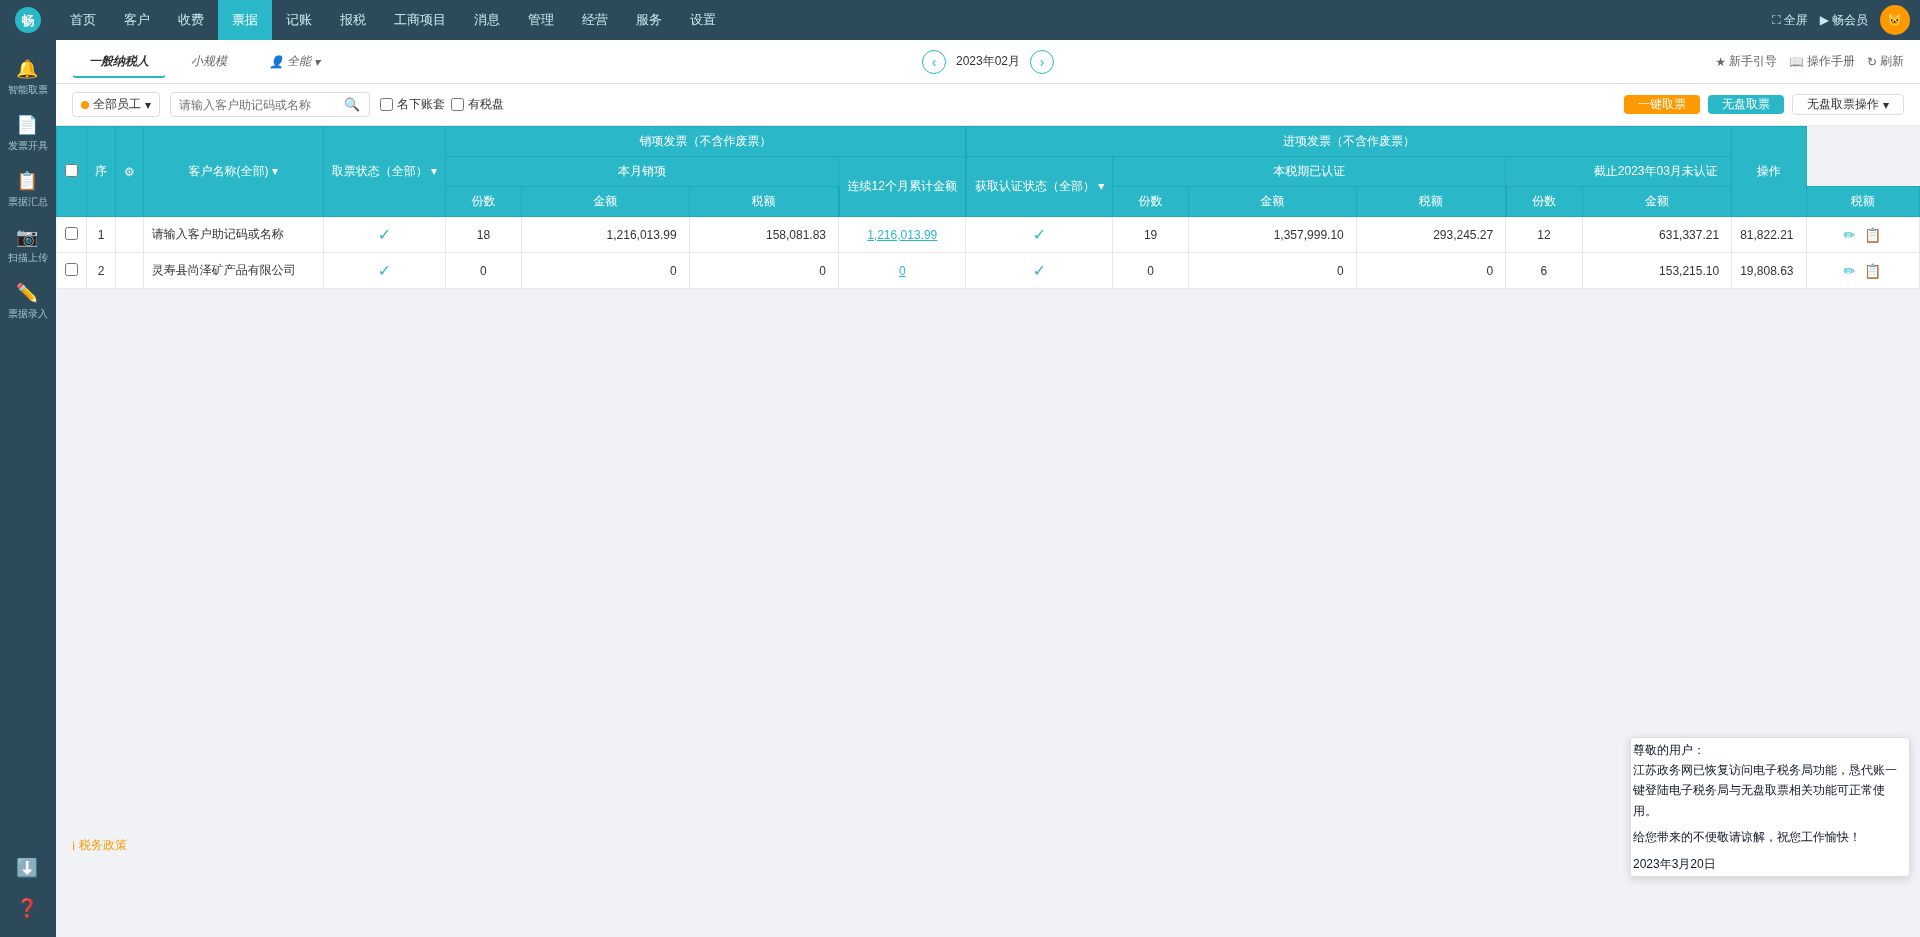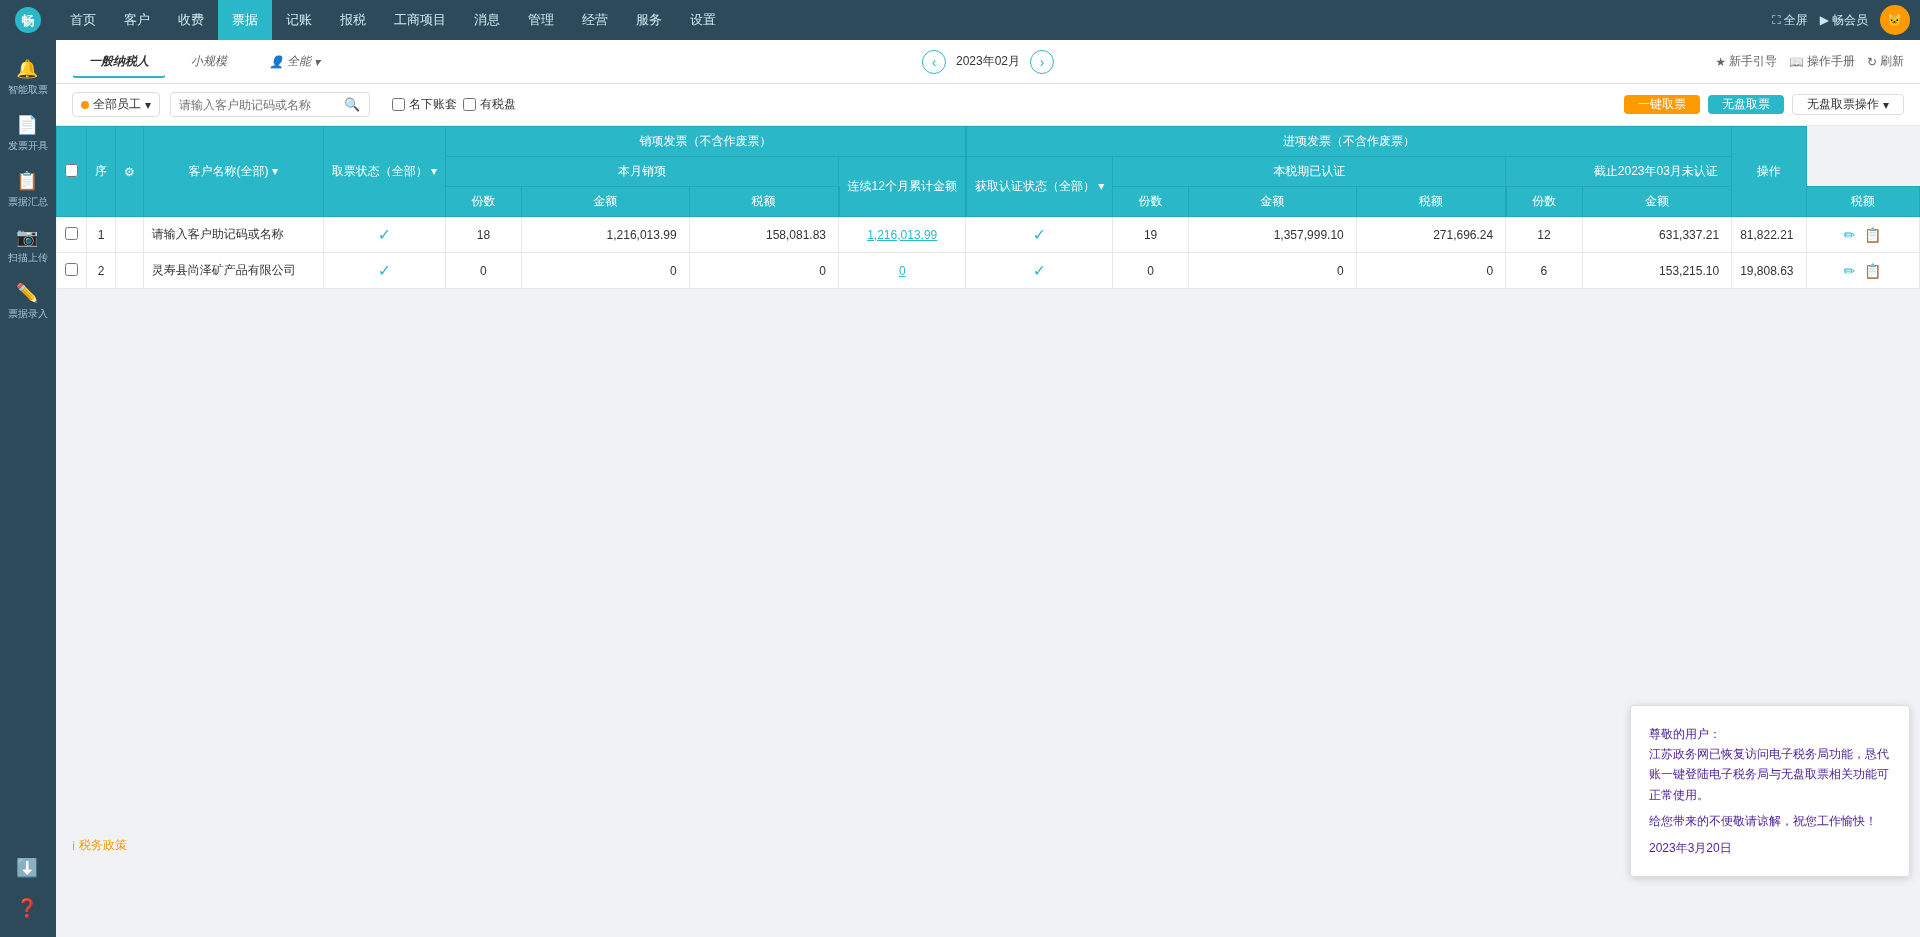--- a/index.html
+++ b/index.html
@@ -164,21 +164,21 @@
       border: none; outline: none;
       padding: 4px 8px;
       font-size: 12px;
       width: 100%;
     }
     .search-box .search-btn {
       padding: 4px 8px;
       cursor: pointer;
       color: #999;
     }
-    .checkbox-group { display: flex; align-items: center; gap: 6px; font-size: 12px; margin-left: 12px; }
+    .checkbox-group { display: flex; align-items: center; gap: 6px; font-size: 12px; }
     .checkbox-group label { display: flex; align-items: center; gap: 4px; cursor: pointer; }
     .toolbar-right {
       margin-left: auto;
       display: flex; align-items: center; gap: 8px;
     }
     .btn {
       padding: 1px 14px;
       border-radius: 4px;
       border: none;
       cursor: pointer;
@@ -240,21 +240,21 @@
       z-index: 100;
     }
     .notification-header {
       background: #b0e8f0;
       padding: 6px 10px;
       display: flex;
       align-items: center;
       justify-content: space-between;
       border-radius: 4px 4px 0 0;
     }
-    .notification-body { padding: 18px; color: #4c1d95; line-height: 1.7; }
+    .notification-body { padding: 2px; color: #0f172a; line-height: 1.7; }
     .notification-close { cursor: pointer; color: #999; }
 
     
     .footer {
       padding: 8px 16px;
       font-size: 12px;
       color: #f90;
       cursor: pointer;
     }
     .footer span { display: flex; align-items: center; gap: 4px; }
@@ -439,21 +439,21 @@
             <td></td>
             <td class="td-left">请输入客户助记码或名称</td>
             <td><span class="check-icon">✓</span></td>
             <td>18</td>
             <td class="num-col">1,216,013.99</td>
             <td class="num-col">158,081.83</td>
             <td><span class="link">1,216,013.99</span></td>
             <td><span class="check-icon">✓</span></td>
             <td>19</td>
             <td class="num-col">1,357,999.10</td>
-            <td class="num-col">271,696.24</td>
+            <td class="num-col">293,245.27</td>
             <td>12</td>
             <td class="num-col">631,337.21</td>
             <td class="num-col">81,822.21</td>
             <td>
               <span class="action-icon">✏</span>
               <span class="action-icon">📋</span>
             </td>
           </tr>
 
           <tr>

